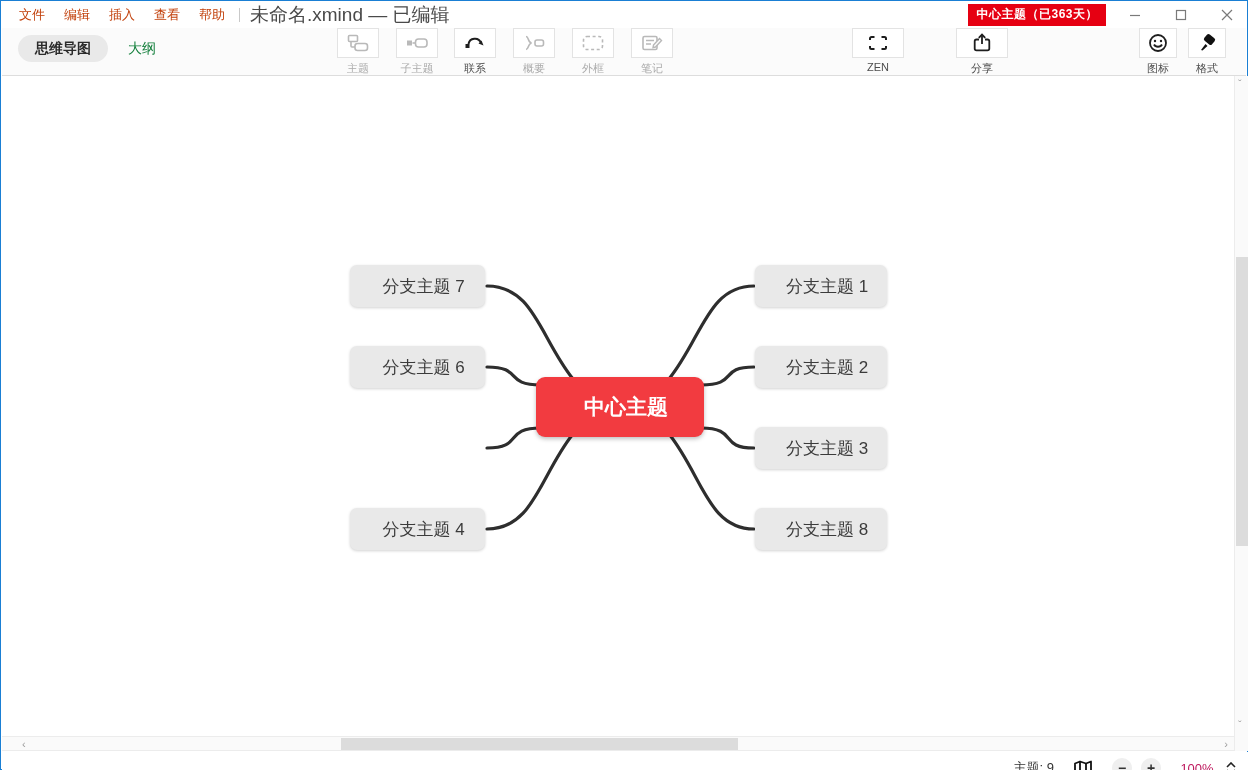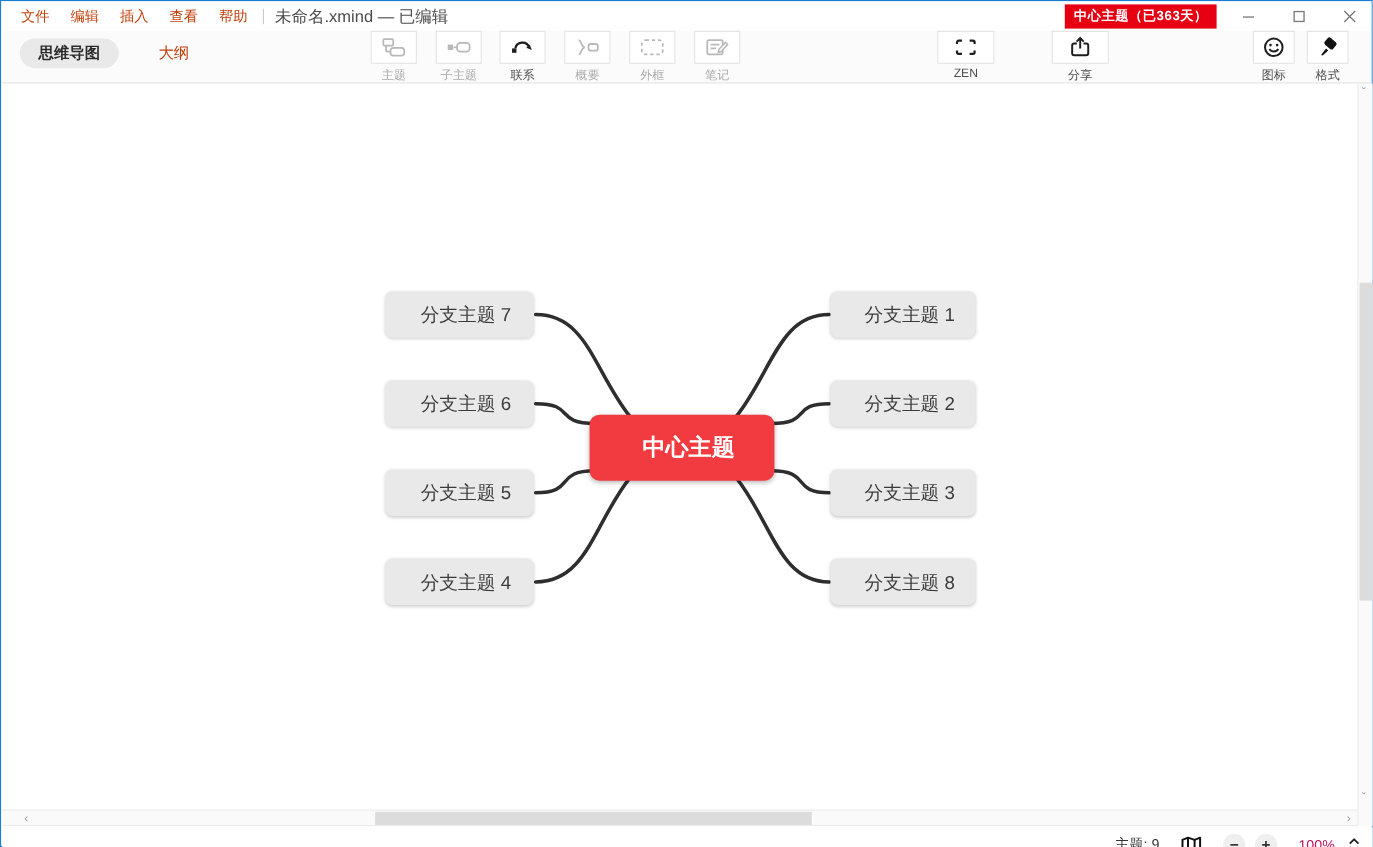--- a/index.html
+++ b/index.html
@@ -7,35 +7,35 @@
     font-family:"Liberation Sans","DejaVu Sans",sans-serif; background:#fff; }
   .window { position:relative; width:1248px; height:770px;
     border:1px solid var(--window-border,#1A7FD4); background:#fff; }
 
   
   .titlebar { position:absolute; left:1px; top:1px; right:1px; height:26px;
     display:flex; align-items:center; background:#fff; }
   .menus { display:flex; align-items:center; margin-left:17px; gap:19px; }
   .menu-item { font-size:13px; color:#c2410c; cursor:default; }
   .doc-sep { width:1px; height:14px; background:#C9C9C9; margin:0 10px 0 14px; }
-  .doc-title { font-size:15px; color:#4A4A4A; }
+  .doc-title { font-size:19px; color:#4A4A4A; }
   .tb-spacer { flex:1; }
   .trial-badge { background:var(--trial-red,#E60012); color:#fff; font-weight:bold;
     font-size:12px; padding:2px 8px 3px; margin-right:18px; letter-spacing:.5px; }
   .win-controls { display:flex; align-items:center; margin-right:8px; gap:24px; }
   .win-btn { width:22px; height:18px; display:flex; align-items:center; justify-content:center; }
   .win-btn svg { display:block; }
 
   
   .toolbar { position:absolute; left:1px; top:27px; right:1px; height:48px;
     background:#FBFBFB; border-bottom:1px solid #DDDDDD; }
   .view-tabs { position:absolute; left:16px; top:7px; display:flex; align-items:center; }
   .tab-pill { background:#E9E9E9; border-radius:14px; height:27px; padding:0 17px;
     display:flex; align-items:center; font-size:14px; color:#2B2B2B; font-weight:bold; }
-  .tab-plain { margin-left:36px; font-size:14px; color:#c2410c; }
+  .tab-plain { margin-left:20px; font-size:14px; color:#15803d; }
 
   .tool-btn { position:absolute; top:0; width:42px; text-align:center; }
   .tool-btn .icon-box { width:42px; height:30px; margin:0 auto; background:#fff;
     border:1px solid #E3E3E3; display:flex; align-items:center; justify-content:center; }
   .tool-btn .tool-label { display:block; margin-top:3px; font-size:11px; color:#4D4D4D; }
   .tool-btn.disabled .tool-label { color:#ABABAB; }
   .tool-wide .icon-box, .tool-wide { width:52px; }
   .t-zhuti   { left:335px; }  .t-zizhuti { left:394px; }
   .t-lianxi  { left:452px; }  .t-gaiyao  { left:511px; }
   .t-waikuang{ left:570px; }  .t-biji    { left:629px; }
@@ -252,21 +252,20 @@
 
     <div class="topic central-topic">中心主题</div>
 
     <div class="topic branch bR p1">分支主题 1</div>
     <div class="topic branch bR p2">分支主题 2</div>
     <div class="topic branch bR p3">分支主题 3</div>
     <div class="topic branch bR p4">分支主题 8</div>
 
     <div class="topic branch bL p1">分支主题 7</div>
     <div class="topic branch bL p2">分支主题 6</div>
-    <div class="topic branch bL p3">分支主题 5</div>
     <div class="topic branch bL p4">分支主题 4</div>
   </div>
 
   <div class="hscroll">
     <span class="scroll-arrow a-left">‹</span>
     <div class="thumb"></div>
     <span class="scroll-arrow a-right">›</span>
   </div>
   <div class="vscroll">
     <span class="scroll-arrow a-up">ˇ</span>

